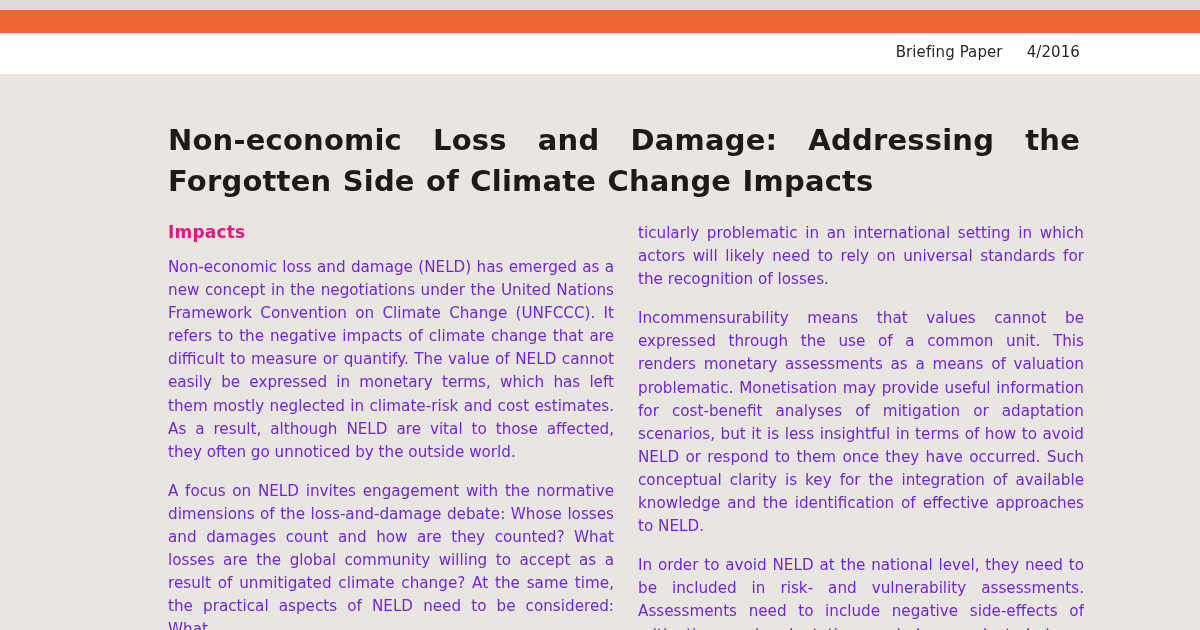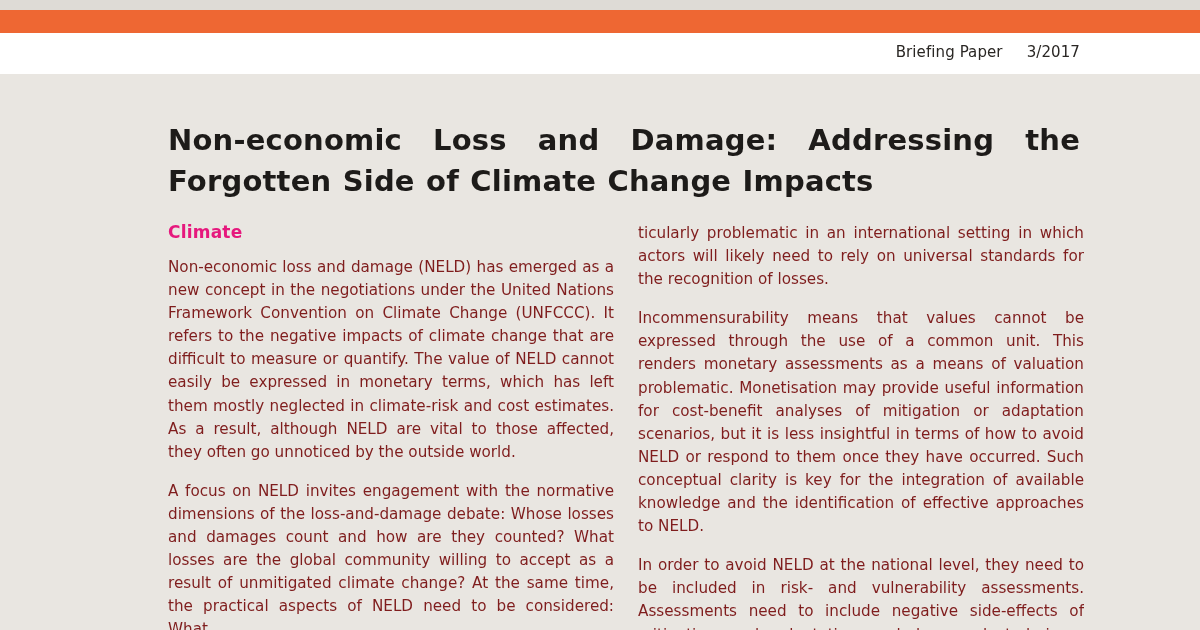--- a/index.html
+++ b/index.html
@@ -110,21 +110,21 @@
     font-size: 17px;
     font-weight: 700;
     color: #e6187d;
     letter-spacing: 0.2px;
   }
 
   .para {
     margin: 0 0 16px 0;
     font-size: 15.2px;
     line-height: 1.52;
-    color: #7f1d1d;
+    color: #6d28d9;
     text-align: justify;
     text-align-last: left;
     hyphens: none;
   }
   .para:last-child { margin-bottom: 0; }
   .para.no-indent-top { margin-top: 0; }
 
   
   .col-right { padding-top: 0; }
 </style>
@@ -132,33 +132,33 @@
 <body>
 
 <div class="page">
 
   <div class="band-top-gray"></div>
   <div class="band-orange"></div>
   <div class="band-white"></div>
 
   <div class="header-meta">
     <span class="doc-kind">Briefing Paper</span>
-    <span class="doc-issue">3/2017</span>
+    <span class="doc-issue">4/2016</span>
   </div>
 
   <div class="content">
 
     <div class="title-block">
       <h1 class="doc-title">Non-economic Loss and Damage: Addressing the Forgotten Side of Climate Change Impacts</h1>
     </div>
 
     <div class="columns">
 
       <div class="col col-left">
-        <h2 class="section-heading">Climate</h2>
+        <h2 class="section-heading">Impacts</h2>
         <p class="para">Non-economic loss and damage (NELD) has emerged as a new concept in the negotiations under the United Nations Framework Convention on Climate Change (UNFCCC). It refers to the negative impacts of climate change that are difficult to measure or quantify. The value of NELD cannot easily be expressed in monetary terms, which has left them mostly neglected in climate-risk and cost estimates. As a result, although NELD are vital to those affected, they often go unnoticed by the outside world.</p>
         <p class="para">A focus on NELD invites engagement with the normative dimensions of the loss-and-damage debate: Whose losses and damages count and how are they counted? What losses are the global community willing to accept as a result of unmitigated climate change? At the same time, the practical aspects of NELD need to be considered: What</p>
       </div>
 
       <div class="col col-right">
         <p class="para no-indent-top">ticularly problematic in an international setting in which actors will likely need to rely on universal standards for the recognition of losses.</p>
         <p class="para">Incommensurability means that values cannot be expressed through the use of a common unit. This renders monetary assessments as a means of valuation problematic. Monetisation may provide useful information for cost-benefit analyses of mitigation or adaptation scenarios, but it is less insightful in terms of how to avoid NELD or respond to them once they have occurred. Such conceptual clarity is key for the integration of available knowledge and the identification of effective approaches to NELD.</p>
         <p class="para">In order to avoid NELD at the national level, they need to be included in risk- and vulnerability assessments. Assessments need to include negative side-effects of mitigation and adaptation and be conducted in a decentralised and</p>
       </div>
 

